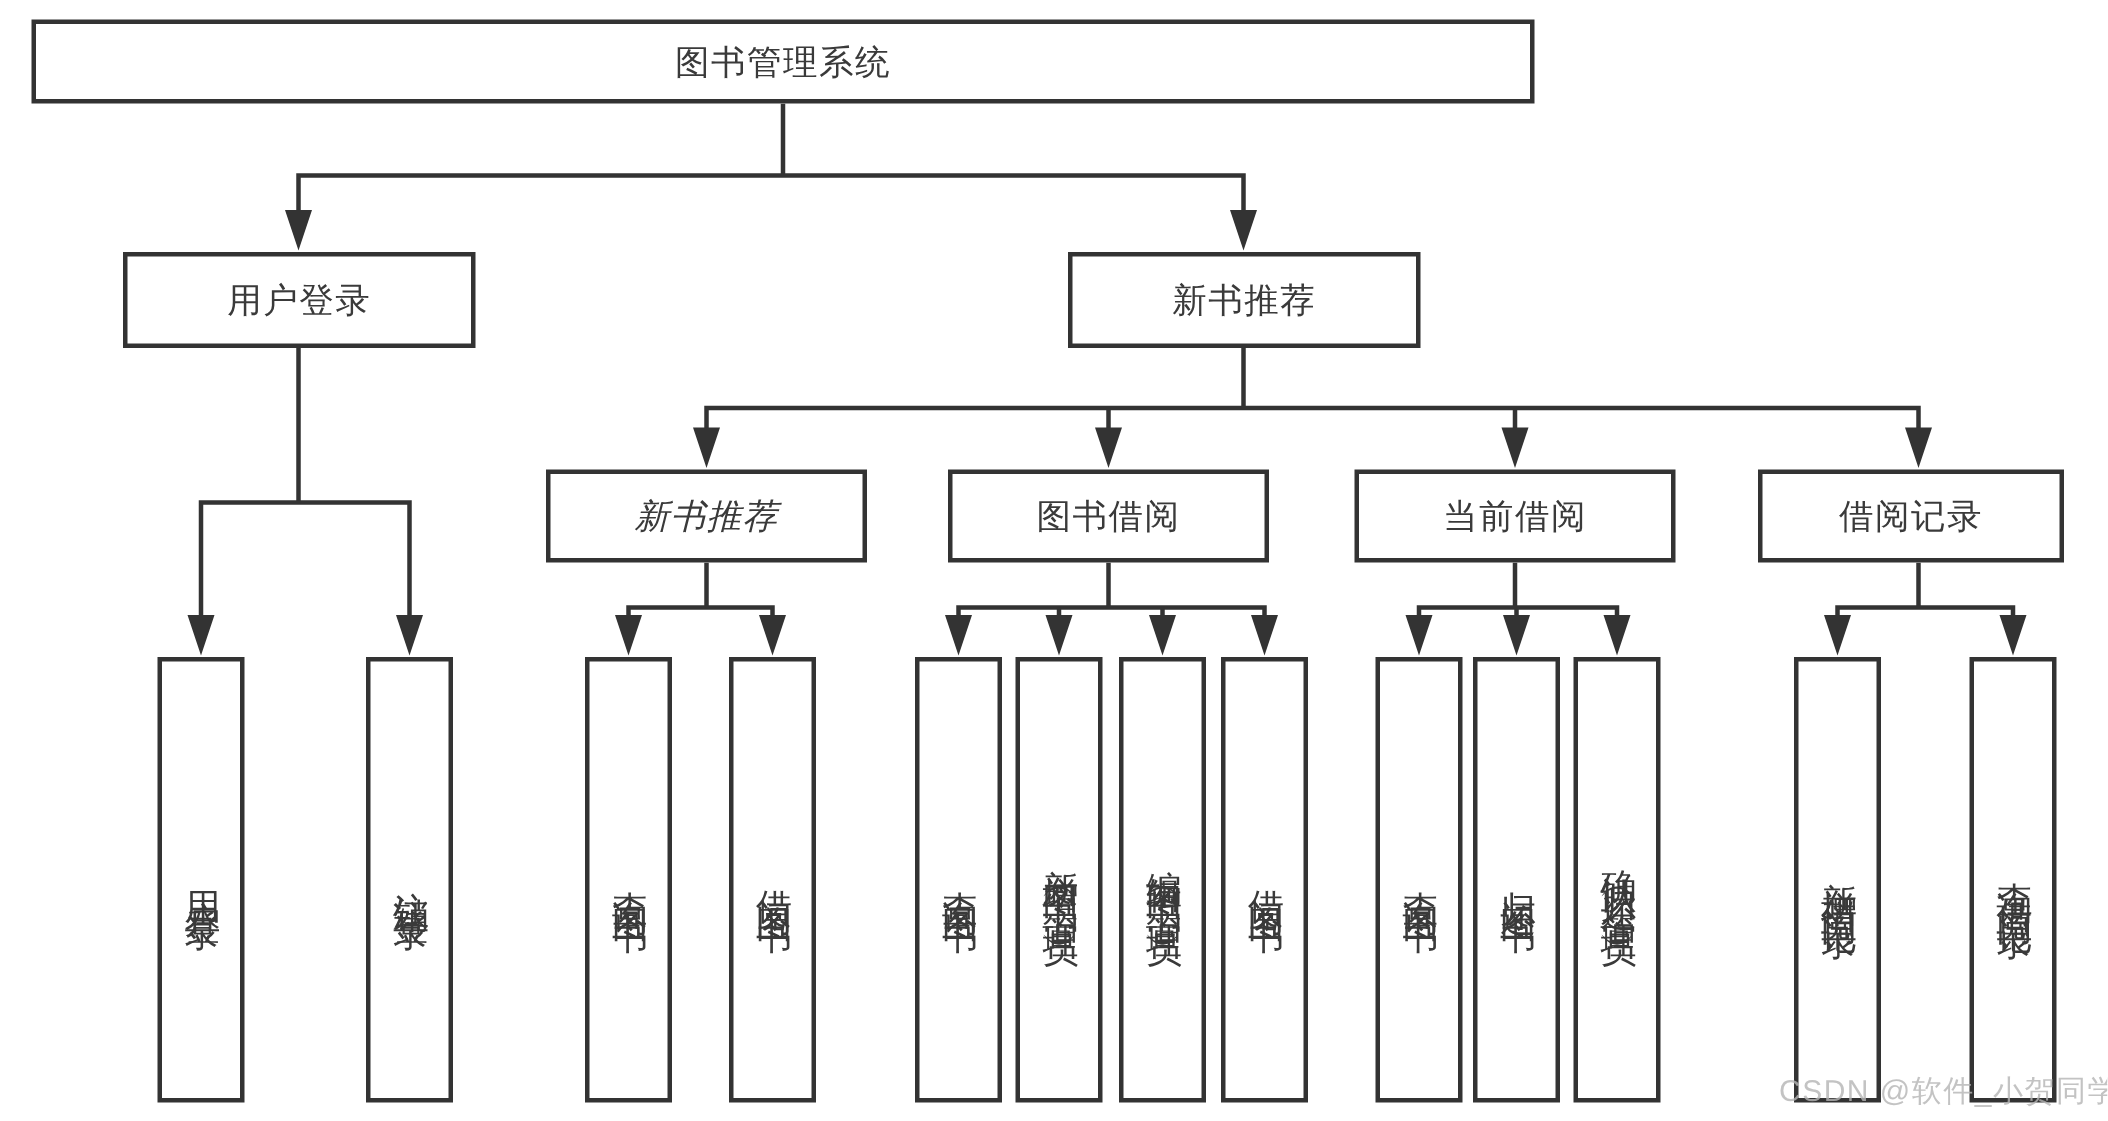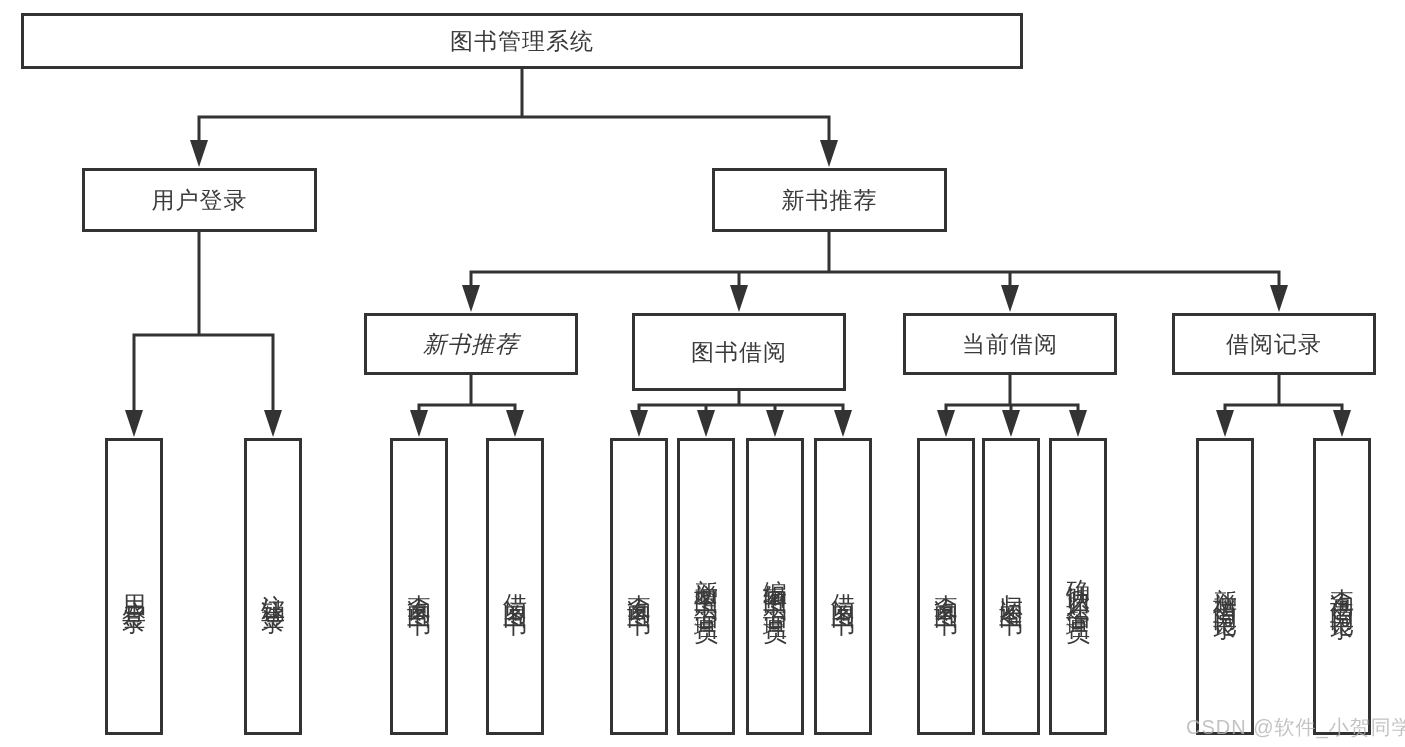--- a/index.html
+++ b/index.html
@@ -87,21 +87,21 @@
   <div class="box" style="left:82px; top:168px; width:235px; height:64px;">
     <span>用户登录</span>
   </div>
   <div class="box" style="left:712px; top:168px; width:235px; height:64px;">
     <span>新书推荐</span>
   </div>
 
   <div class="box" style="left:364px; top:313px; width:214px; height:62px;font-style:italic;">
     <span>新书推荐</span>
   </div>
-  <div class="box" style="left:632px; top:313px; width:214px; height:78px;text-align:center;">
+  <div class="box" style="left:632px; top:313px; width:214px; height:62px;text-align:center;">
     <span>图书借阅</span>
   </div>
   <div class="box" style="left:903px; top:313px; width:214px; height:62px;text-align:center;">
     <span>当前借阅</span>
   </div>
   <div class="box" style="left:1172px; top:313px; width:204px; height:62px;">
     <span>借阅记录</span>
   </div>
 
   <div class="box vbox" style="left:105px; top:438px; width:58px; height:297px;">

